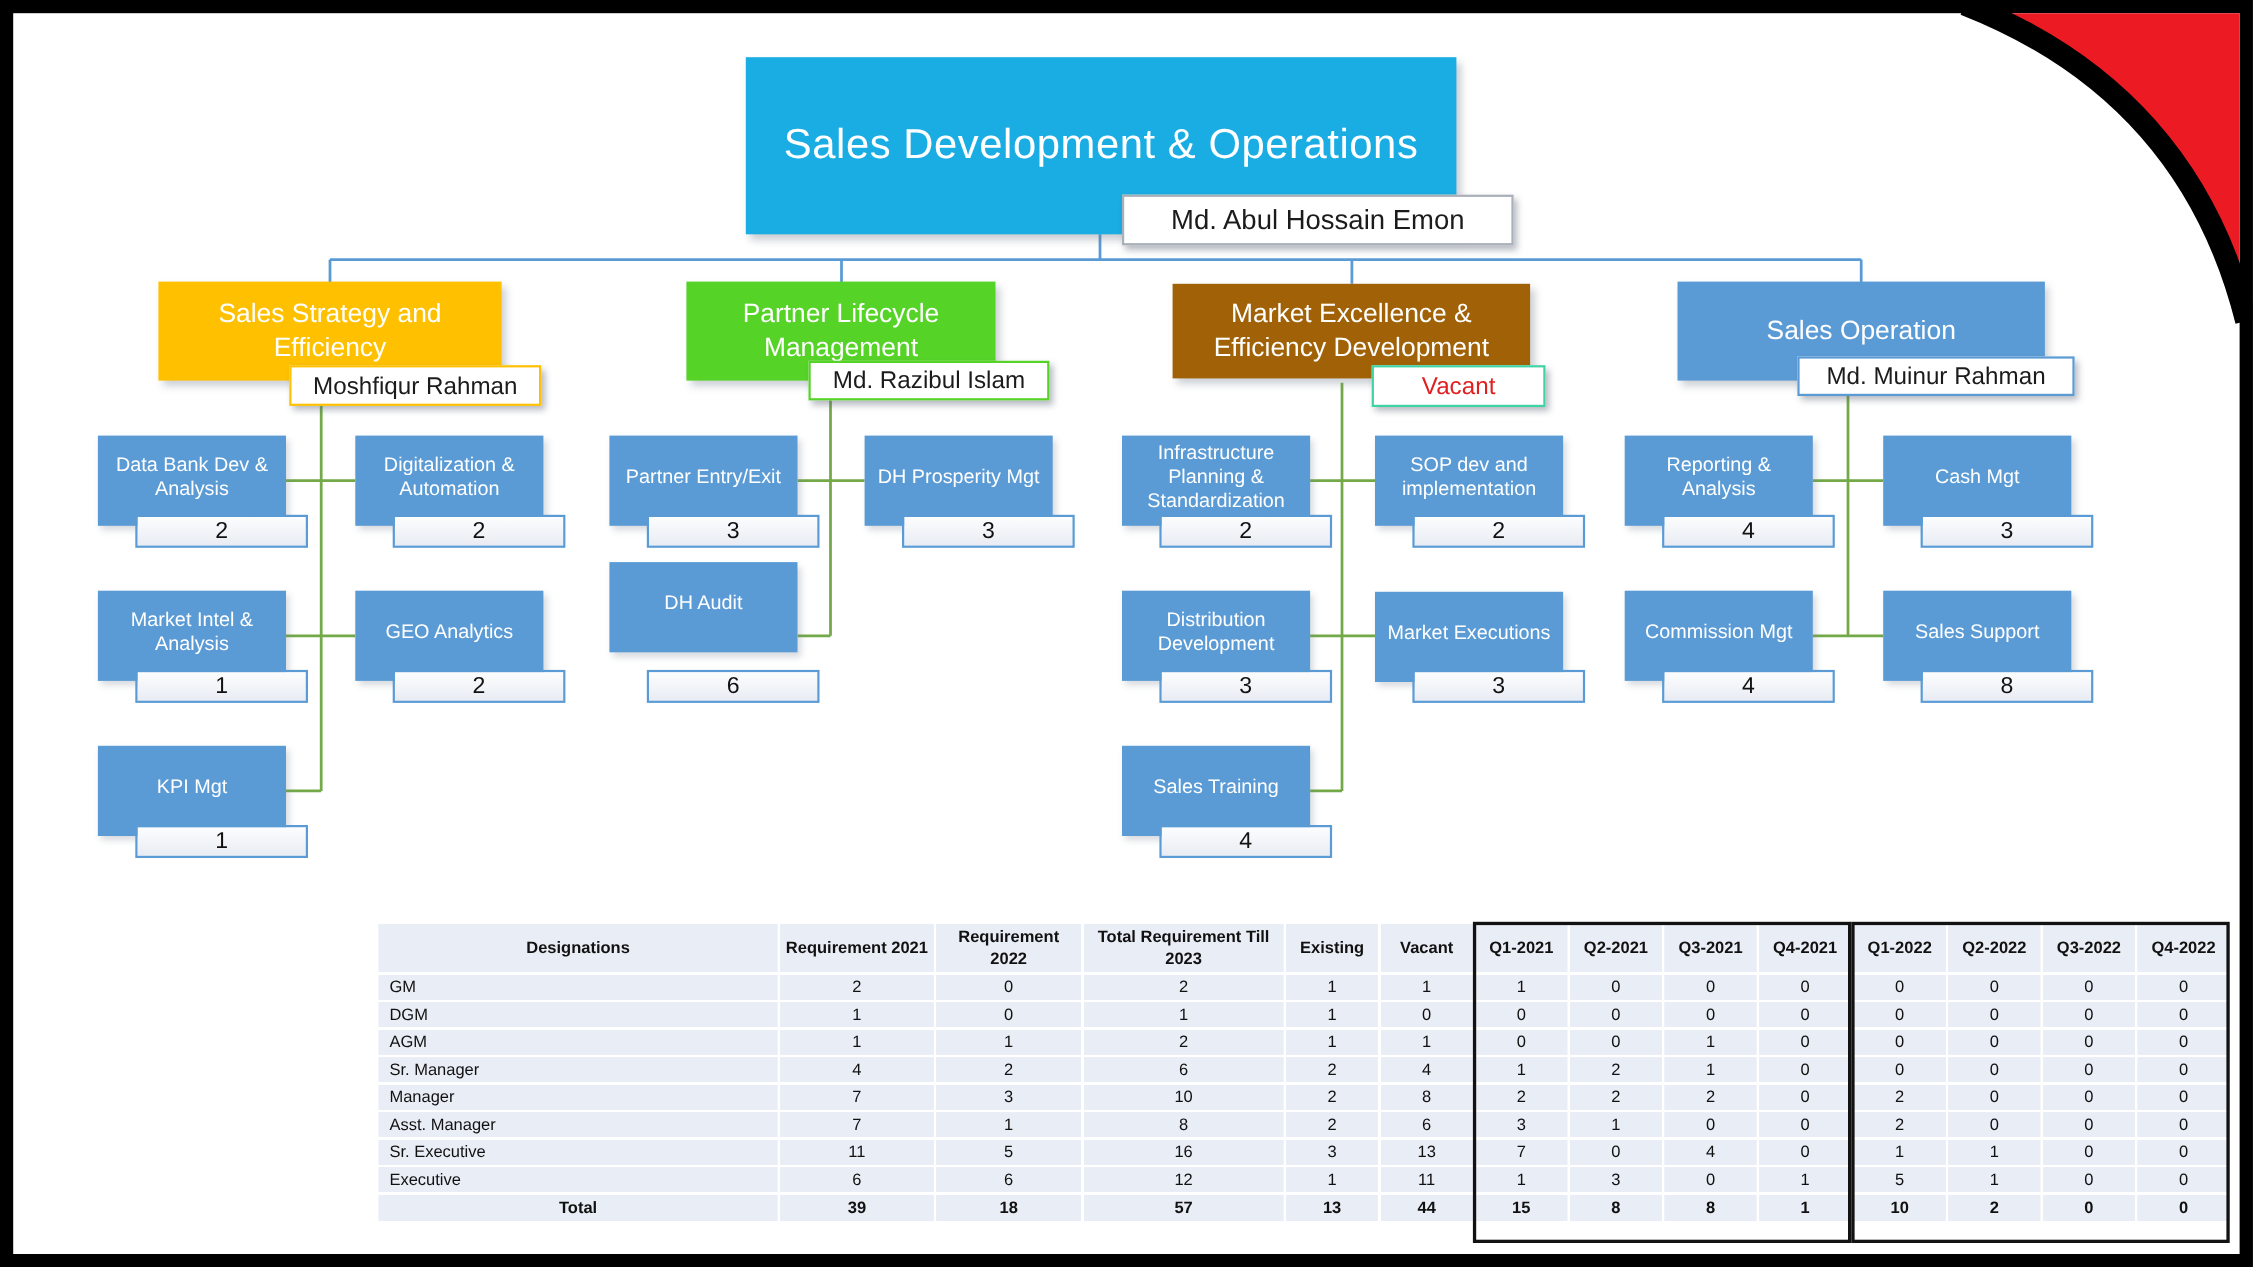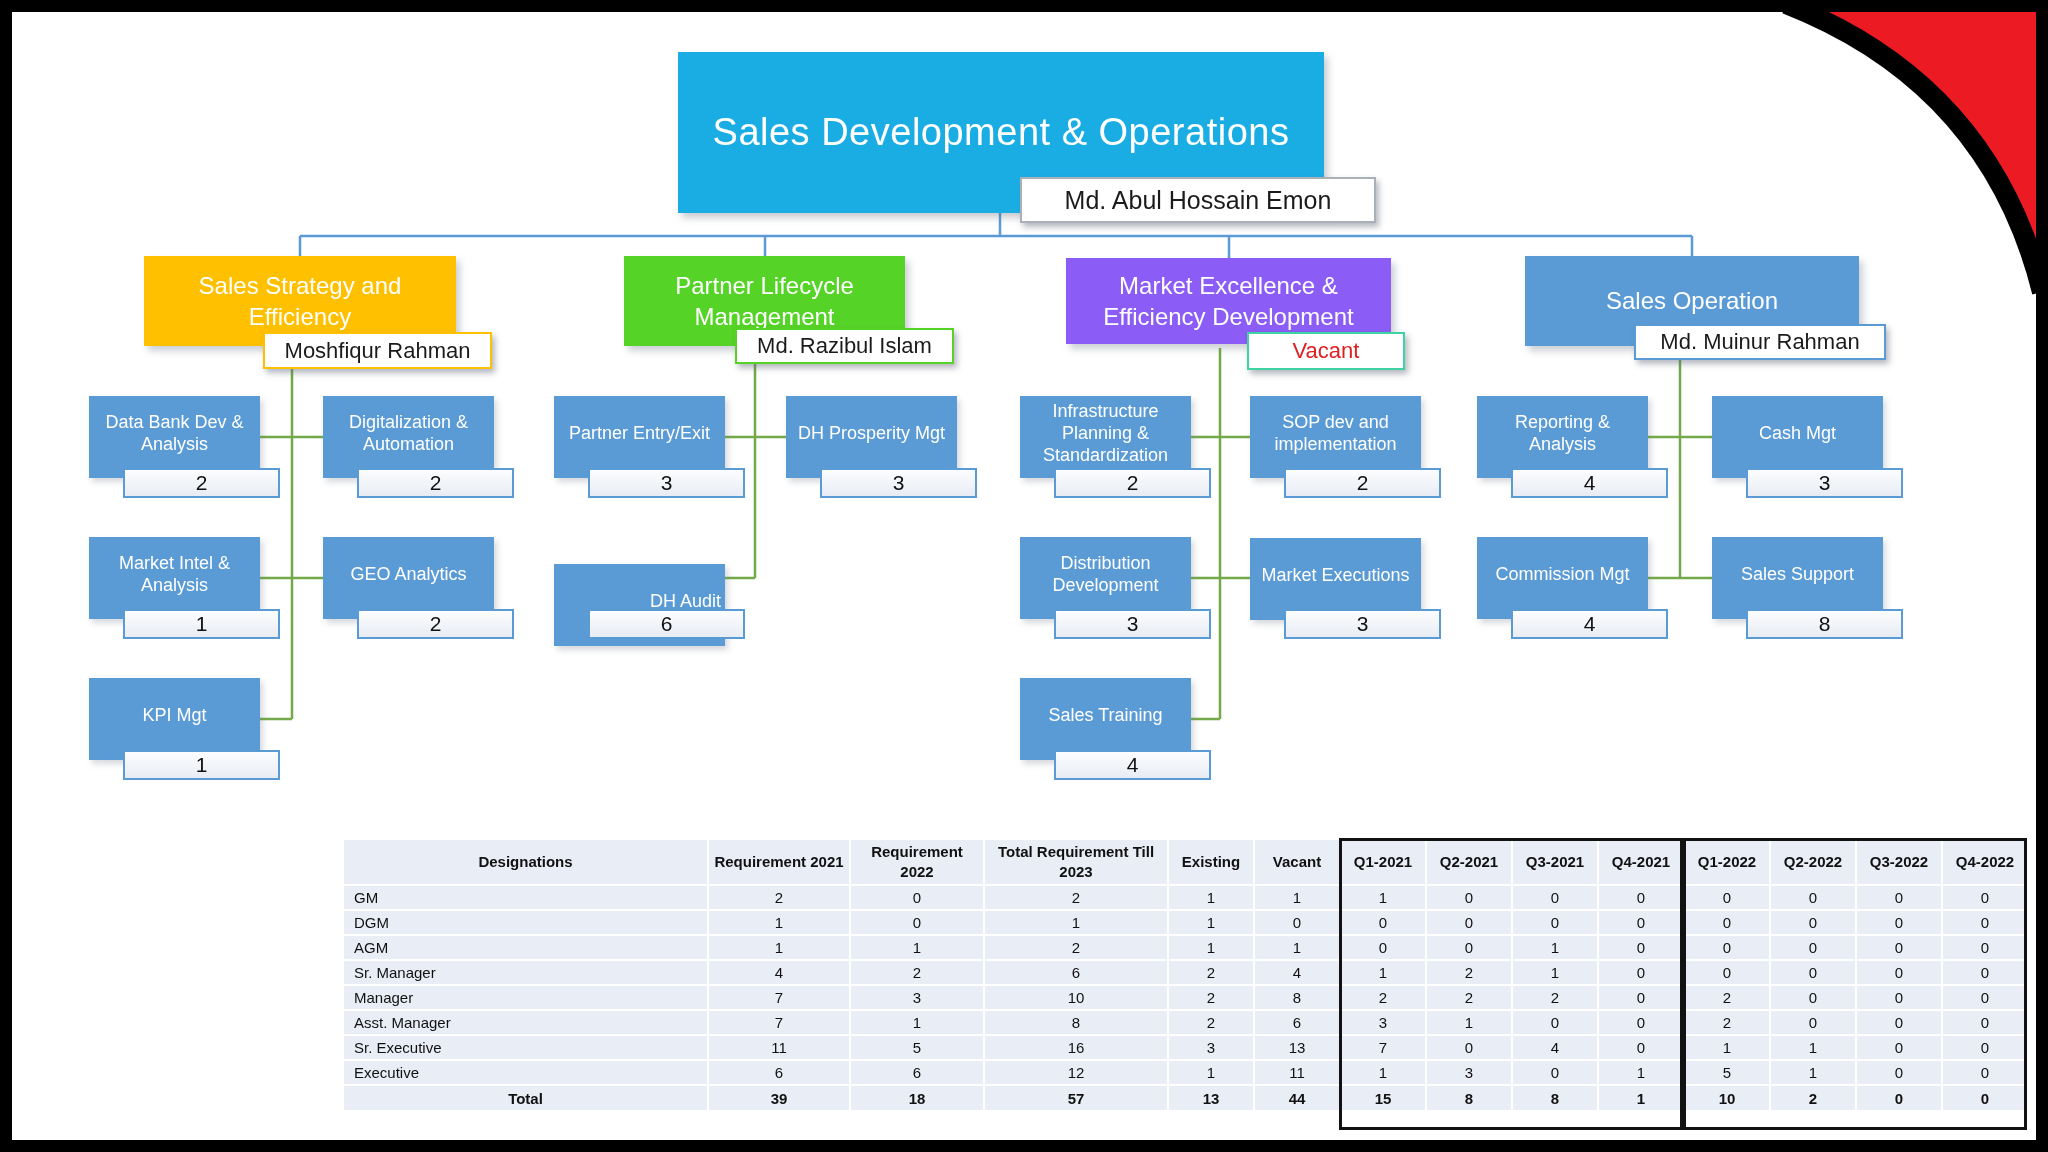--- a/index.html
+++ b/index.html
@@ -11,21 +11,21 @@
        text-align:center;color:#fff;box-sizing:border-box;}
   #title-box{left:678px;top:52px;width:646px;height:161px;background:#1AADE4;
              font-size:38px;letter-spacing:.5px;box-shadow:4px 5px 7px rgba(100,110,125,.35);}
   .tag{position:absolute;background:#fff;display:flex;align-items:center;justify-content:center;
        text-align:center;color:#1b1b1b;box-sizing:border-box;
        box-shadow:3px 4px 6px rgba(90,100,115,.45);}
   #root-tag{left:1020px;top:177px;width:356px;height:46px;border:2px solid #A9B0B8;font-size:25px;}
   .dept{font-size:24px;line-height:1.3;box-shadow:4px 5px 7px rgba(110,120,135,.35);padding:0 8px;}
   #dept0{left:144px;top:256px;width:312px;height:90px;background:#FFC000;}
   #dept1{left:624px;top:256px;width:281px;height:90px;background:#55D327;}
-  #dept2{left:1066px;top:258px;width:325px;height:86px;background:#8b5cf6;}
+  #dept2{left:1066px;top:258px;width:325px;height:86px;background:#a16207;}
   #dept3{left:1525px;top:256px;width:334px;height:90px;background:#5B9BD5;}
   #tag0{left:263px;top:332px;width:229px;height:37px;border:2.5px solid #FFC000;font-size:22px;}
   #tag1{left:735px;top:328px;width:219px;height:36px;border:2.5px solid #55D327;font-size:22px;}
   #tag2{left:1247px;top:332px;width:158px;height:38px;border:2.5px solid #3FD2A3;font-size:22px;color:#E02020;}
   #tag3{left:1634px;top:324px;width:252px;height:36px;border:2.5px solid #5B9BD5;font-size:22px;}
   .sub{width:171px;height:82px;background:#5B9BD5;font-size:18px;line-height:1.22;
        padding:0 4px 6px 4px;box-shadow:3px 4px 6px rgba(120,130,145,.3);}
   .badge{position:absolute;width:157px;height:30px;border:2px solid #5B9BD5;
          background:linear-gradient(180deg,#FCFDFE,#E8ECF3);display:flex;align-items:center;
          justify-content:center;color:#111;font-size:21px;box-sizing:border-box;}
@@ -128,21 +128,21 @@
       </div>
       <div class="badge" style="left: 588px; top: 468px;">
         <span>3</span>
       </div>
       <div class="box sub" style="left: 786px; top: 396px;">
         <span>DH Prosperity Mgt</span>
       </div>
       <div class="badge" style="left: 820px; top: 468px;">
         <span>3</span>
       </div>
-      <div class="box sub" style="left: 554px; top: 564px; justify-content: flex-end;">
+      <div class="box sub" style="left: 554px; top: 511px;">
         <span>DH Audit</span>
       </div>
       <div class="badge" style="left: 588px; top: 609px;">
         <span>6</span>
       </div>
       <div class="box sub" style="left: 1020px; top: 396px;">
         <span>Infrastructure Planning &amp; Standardization</span>
       </div>
       <div class="badge" style="left: 1054px; top: 468px;">
         <span>2</span>

